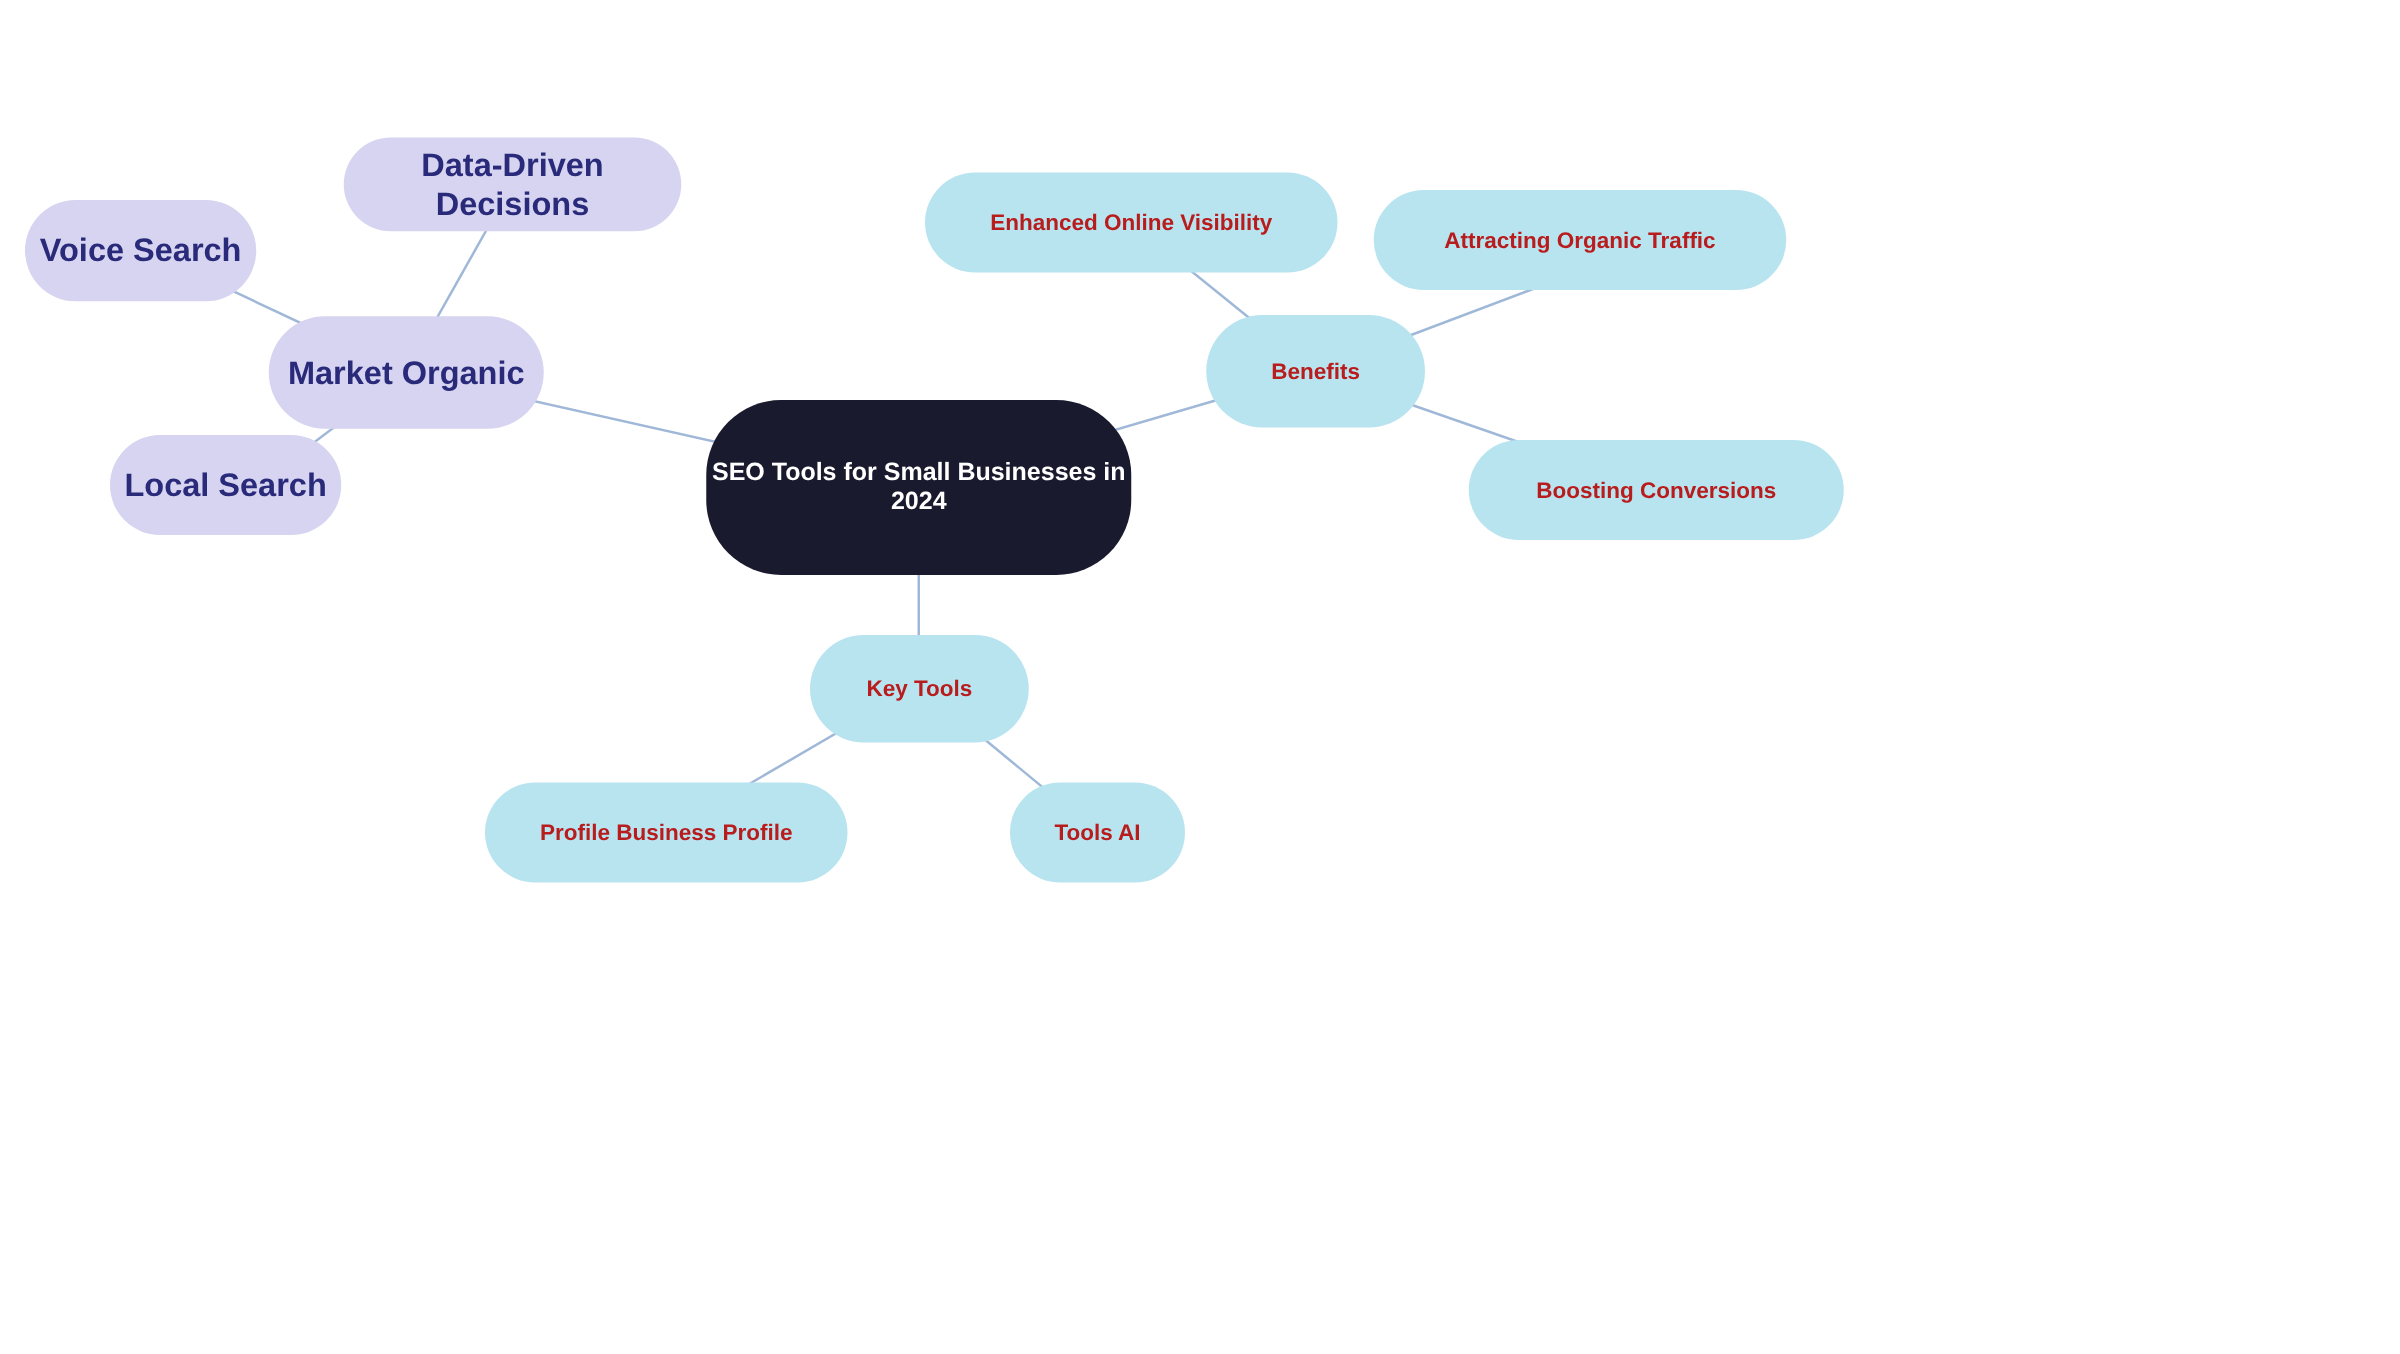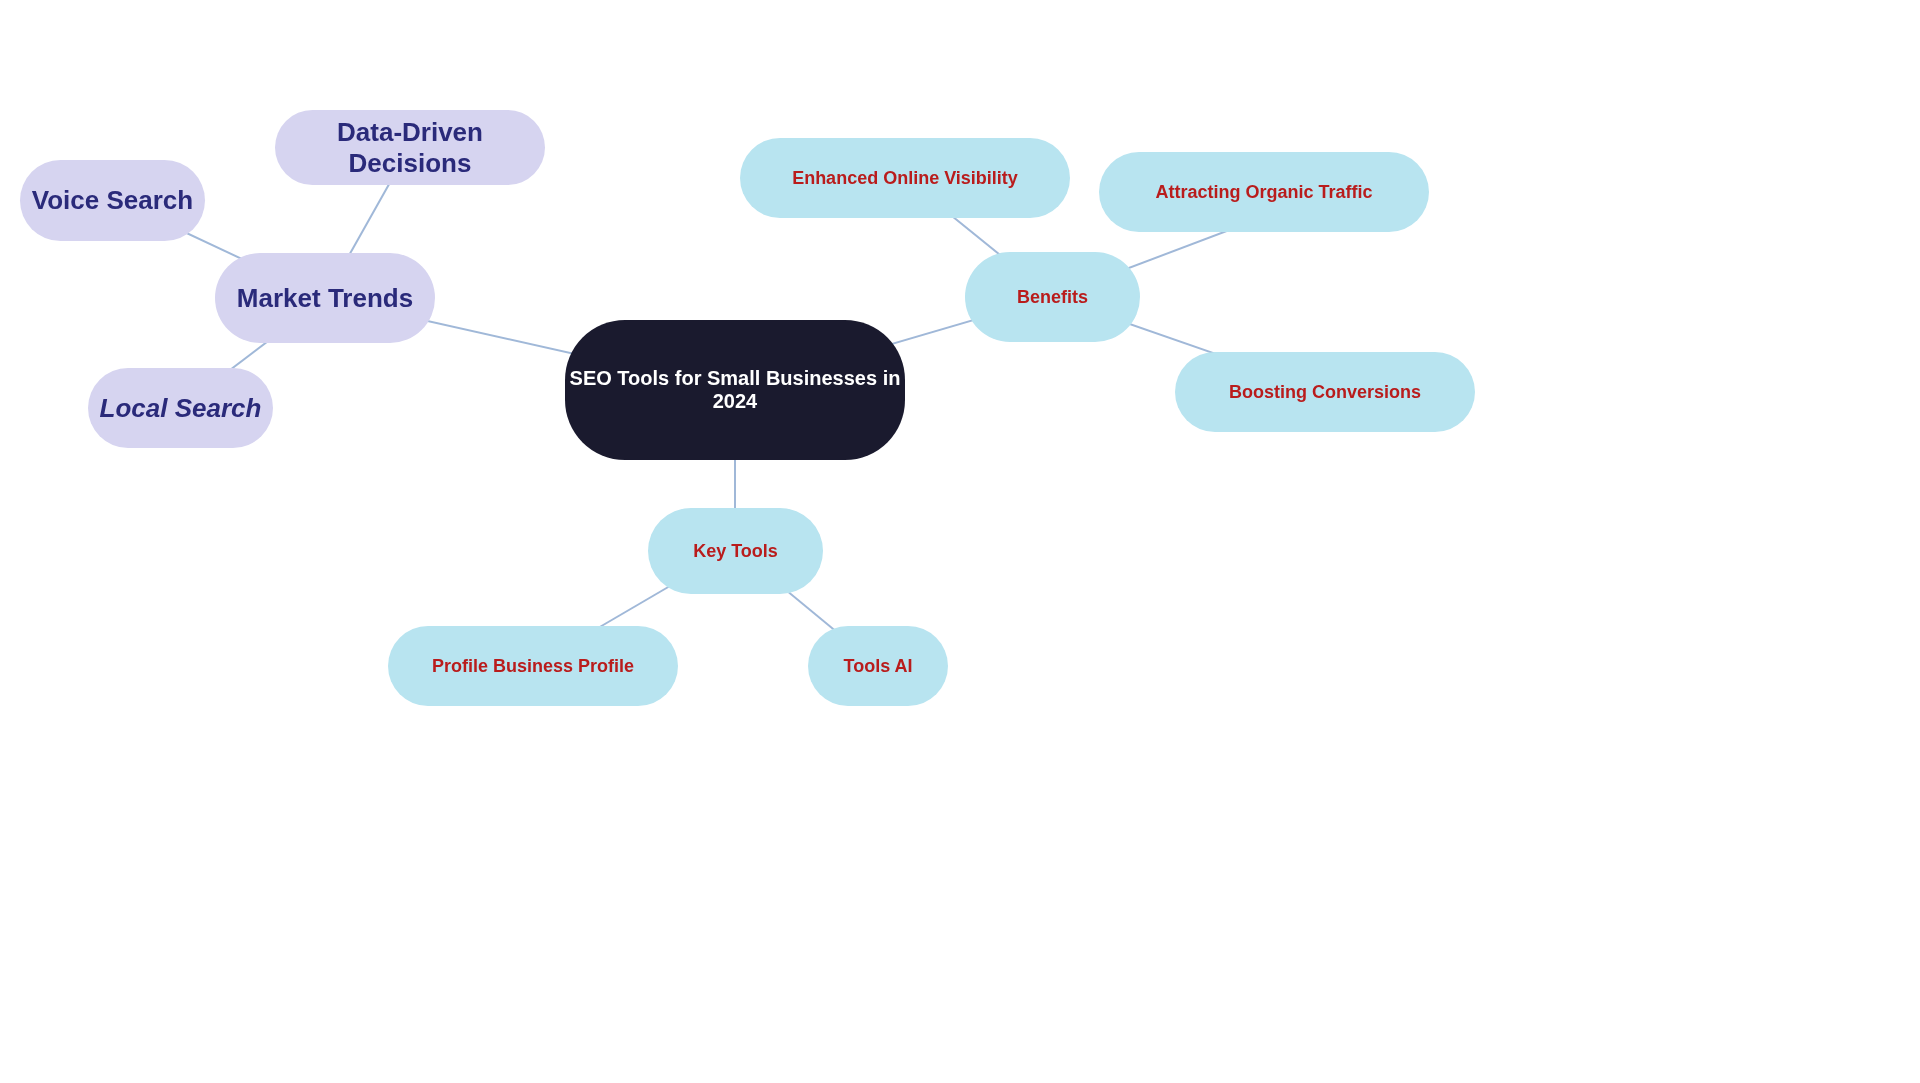--- a/index.html
+++ b/index.html
@@ -69,22 +69,21 @@
       width: 185px;
       height: 81px;
       left: 20px;
       top: 160px;
     }
     
     .node-local-search {
       width: 185px;
       height: 80px;
       left: 88px;
-      top: 368px;
-      font-style: italic;
+      top: 348px;
     }
     
     .node-benefits {
       width: 175px;
       height: 90px;
       left: 965px;
       top: 252px;
     }
     
     .node-enhanced {
@@ -155,21 +154,21 @@
   <line x1="735" y1="548" x2="533" y2="666" stroke="#a0b8d8" stroke-width="2"></line>
 
   <line x1="735" y1="548" x2="878" y2="666" stroke="#a0b8d8" stroke-width="2"></line>
 </svg>
 
 <div class="node node-center">
   <span>SEO Tools for Small Businesses in 2024</span>
 </div>
 
 <div class="node node-purple node-market-trends">
-  <span>Market Trends</span>
+  <span>Market Organic</span>
 </div>
 
 <div class="node node-purple node-data-driven">
   <span>Data-Driven Decisions</span>
 </div>
 
 <div class="node node-purple node-voice-search">
   <span>Voice Search</span>
 </div>
 

